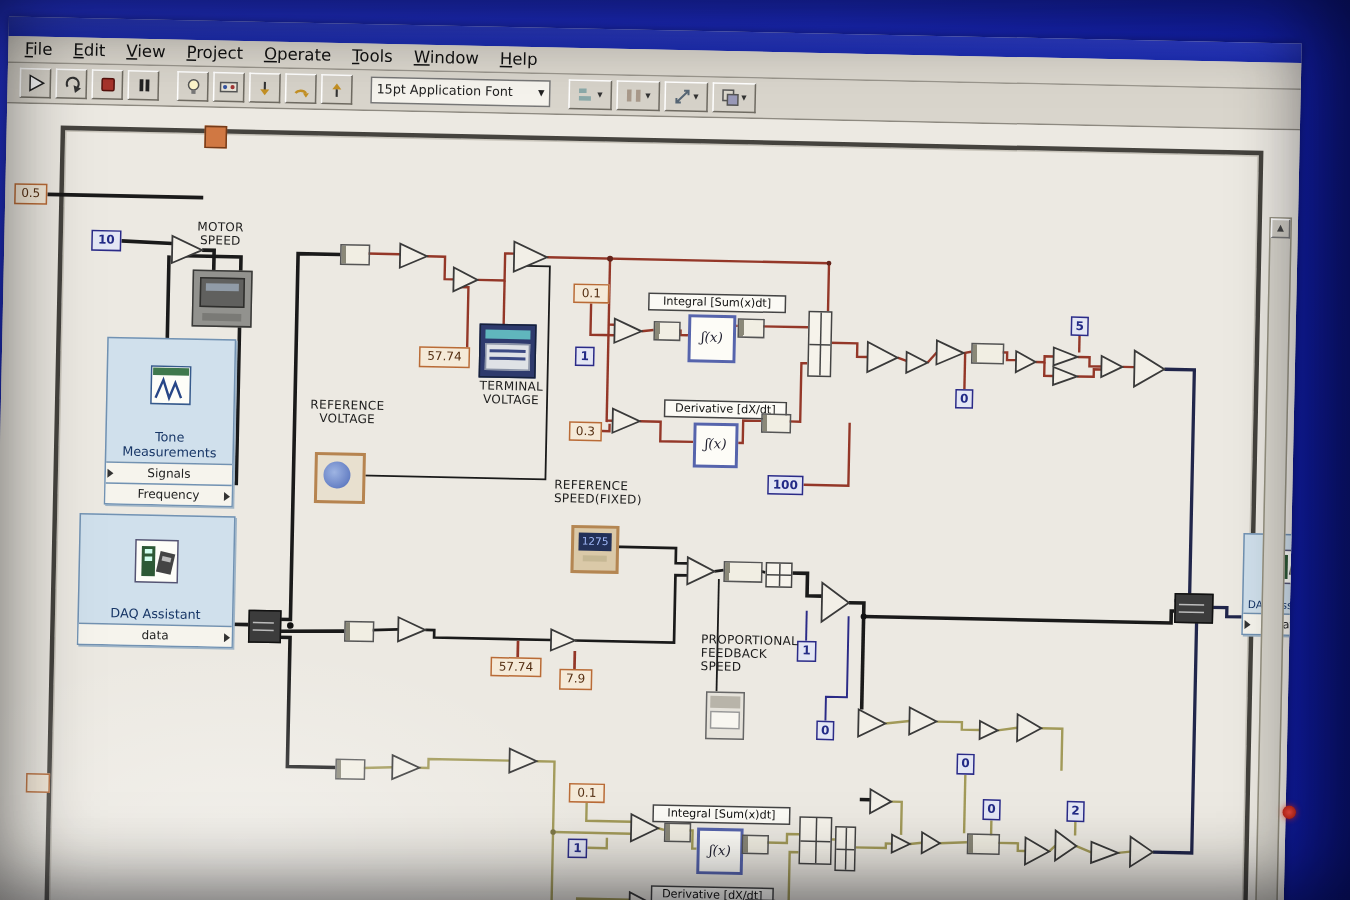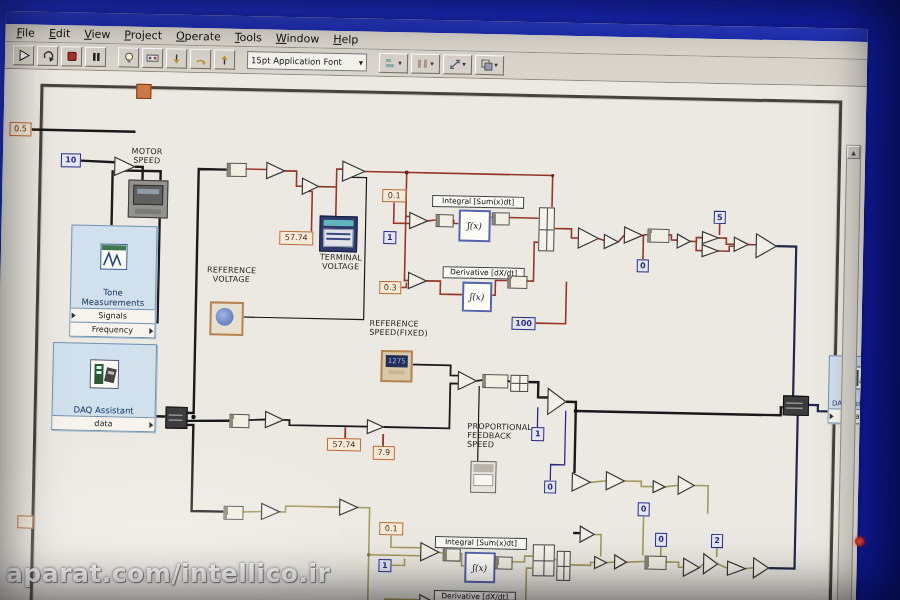--- a/index.html
+++ b/index.html
@@ -456,14 +456,13 @@
       <div class="sb-v">
         <div class="sb-btn">▲</div>
 
       </div>
 
     </div>
   </div>
 
   <div class="haze"></div>
   <div class="reddot"></div>
-  <div id="wm">aparat.com/intellico.ir</div>
 </div>
 
 </body></html>

